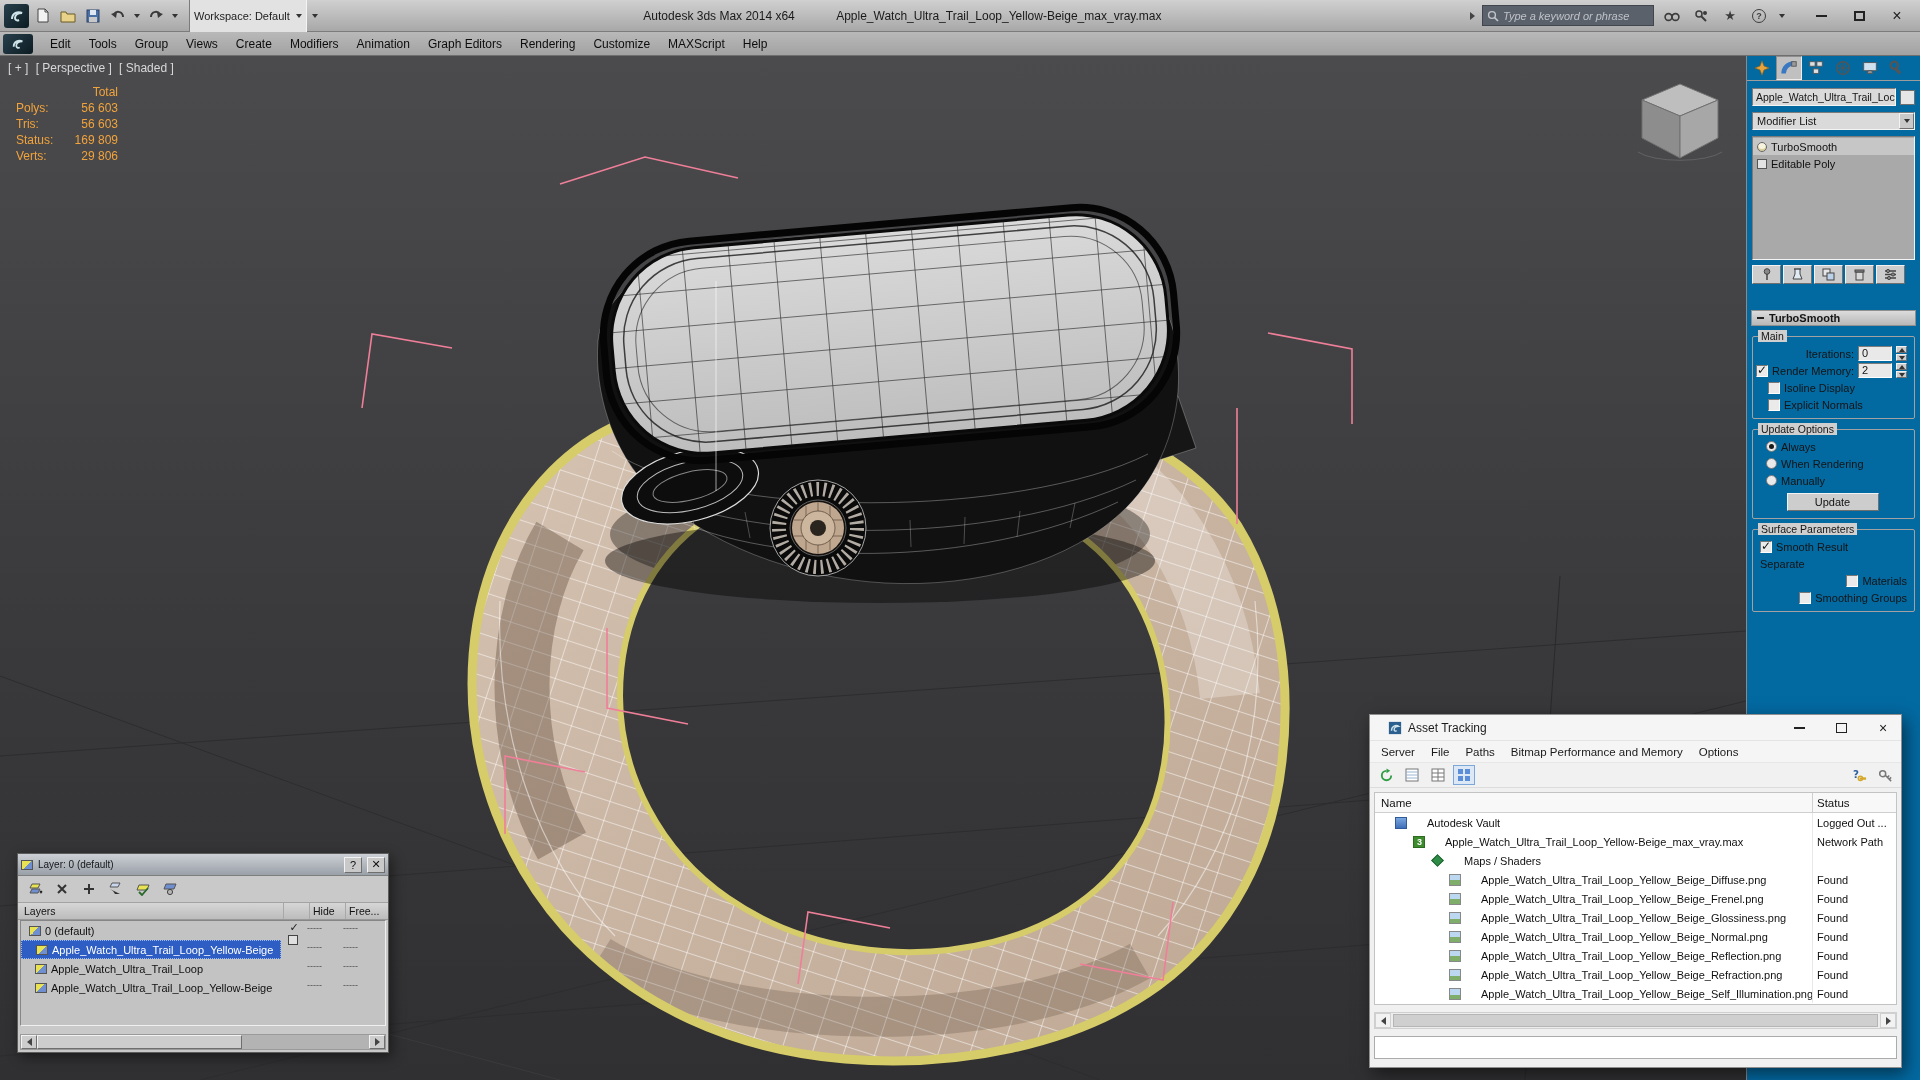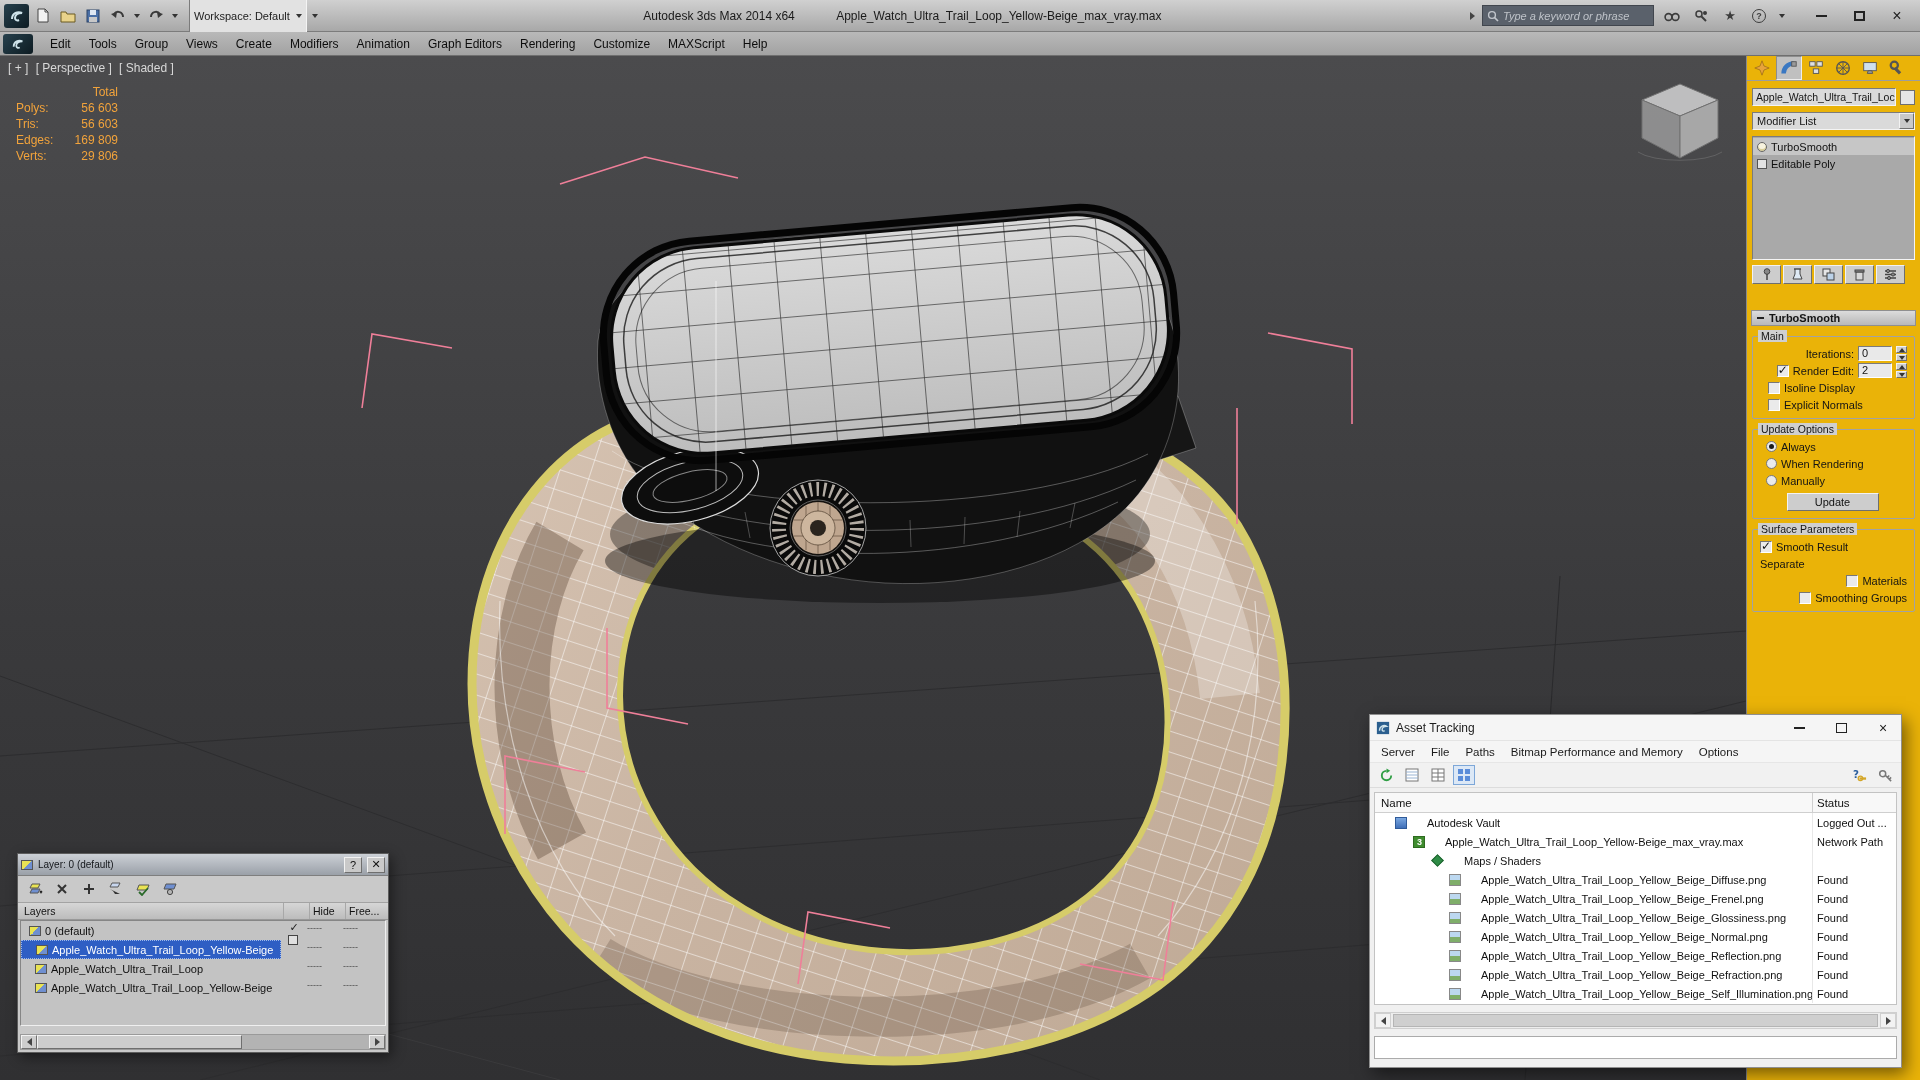--- a/index.html
+++ b/index.html
@@ -36,21 +36,21 @@
 #scene{position:absolute;inset:0}
 #vp-label{position:absolute;left:8px;top:5px;color:#d8d8d8;font-size:12px;z-index:5}
 #vp-label span{margin-right:4px;cursor:pointer}
 #vp-stats{position:absolute;left:16px;top:28px;color:#F2A33B;font-size:12px;line-height:16px;z-index:5}
 .stat-head{margin-left:44px;width:58px;text-align:right}
 .stat-row{display:flex;width:102px}
 .stat-label{width:44px}
 .stat-value{width:58px;text-align:right}
 
 
-#command-panel{position:absolute;left:1746px;top:56px;width:174px;height:1024px;background:#eab308;border-left:1px solid #8b8b8b;color:#141414;font-size:11px}
+#command-panel{position:absolute;left:1746px;top:56px;width:174px;height:1024px;background:#0369a1;border-left:1px solid #8b8b8b;color:#141414;font-size:11px}
 .cp-tabs{display:flex;height:25px;border-bottom:1px solid #9d9d9d;align-items:stretch;padding-left:2px;gap:1px}
 .cp-tab{width:26px;display:flex;align-items:center;justify-content:center;border:1px solid transparent}
 .cp-tab.active{background:#c0c0c0;border-color:#8d8d8d #ededed #ededed #8d8d8d}
 .cp-namerow{display:flex;align-items:center;gap:4px;margin:7px 5px 0 5px}
 .cp-name{flex:1;height:18px;background:#dadada;border:1px solid;border-color:#7b7b7b #f4f4f4 #f4f4f4 #7b7b7b;font-size:10.5px;line-height:16px;padding:0 3px;white-space:nowrap;overflow:hidden}
 .cp-swatch{width:15px;height:15px;background:#e6e6e6;border:1px solid #6f6f6f}
 .cp-modlist{display:flex;align-items:center;margin:6px 5px 0 5px;height:18px;background:#dadada;border:1px solid;border-color:#7b7b7b #f4f4f4 #f4f4f4 #7b7b7b;padding-left:4px}
 .cp-modlist .lbl{flex:1}
 .dd-btn{width:15px;height:16px;background:#c9c9c9;border:1px solid;border-color:#f2f2f2 #6f6f6f #6f6f6f #f2f2f2;display:flex;align-items:center;justify-content:center}
 .cp-stack{margin:6px 5px 0 5px;height:124px;background:#a9a9a9;border:1px solid;border-color:#7b7b7b #f4f4f4 #f4f4f4 #7b7b7b;overflow:hidden;padding-top:1px}
@@ -103,21 +103,21 @@
 .lw-hidecol,.lw-freecol{width:36px;color:#555}
 .lw-freecol{width:42px}
 .lw-dots::after{content:"-----";font-size:9px;letter-spacing:0;color:#4a4a4a}
 .hscroll{position:absolute;left:2px;right:2px;bottom:2px;height:16px;background:#bdbdbd;border:1px solid #9a9a9a;display:flex;align-items:center}
 .hs-arrow{width:16px;height:14px;background:#cdcdcd;border:1px solid;border-color:#f2f2f2 #6f6f6f #6f6f6f #f2f2f2;display:flex;align-items:center;justify-content:center;flex:0 0 auto}
 .hs-track{flex:1;height:14px;position:relative;background:#b3b3b3}
 .hs-thumb{position:absolute;left:0;top:0;height:14px;background:#cdcdcd;border:1px solid;border-color:#f2f2f2 #6f6f6f #6f6f6f #f2f2f2}
 
 
 #asset-window{position:absolute;left:1369px;top:714px;width:533px;height:354px;background:#f0f0f0;border:1px solid #8f8f8f;box-shadow:4px 6px 16px rgba(0,0,0,.5);font-size:11.5px;color:#111;z-index:60}
-.aw-title{height:26px;display:flex;align-items:center;padding-left:6px;gap:6px;background:#f5f5f5;border-bottom:1px solid #e4e4e4}
+.aw-title{height:26px;display:flex;align-items:center;padding-left:18px;gap:6px;background:#f5f5f5;border-bottom:1px solid #e4e4e4}
 .aw-title-text{flex:1;font-size:12px;color:#1c1c1c}
 .aw-winbtn{width:36px;height:100%;display:flex;align-items:center;justify-content:center;color:#333}
 .aw-menubar{height:21px;display:flex;align-items:center;padding-left:3px;background:#f5f5f5}
 .aw-menu{padding:0 8px;font-size:11.5px;color:#1a1a1a}
 .aw-toolbar{height:26px;display:flex;align-items:center;gap:4px;padding:0 5px;background:#f1f1f1;border-top:1px solid #e6e6e6;border-bottom:1px solid #dcdcdc}
 .aw-tool{width:22px;height:20px;display:flex;align-items:center;justify-content:center;border:1px solid transparent}
 .aw-tool.active{border-color:#7da7d8;background:#dce8f6}
 .aw-spacer{flex:1}
 .aw-table{position:absolute;left:4px;right:4px;top:77px;bottom:62px;background:#fff;border:1px solid #c3c3c3;overflow:hidden}
 .aw-thead{height:20px;display:flex;border-bottom:1px solid #cfcfcf;background:#f8f8f8;align-items:center}
@@ -376,21 +376,21 @@
     <div class="stat-head">Total</div>
     <div class="stat-row">
         <span class="stat-label">Polys:</span>
         <span class="stat-value">56 603</span>
       </div>
       <div class="stat-row">
         <span class="stat-label">Tris:</span>
         <span class="stat-value">56 603</span>
       </div>
       <div class="stat-row">
-        <span class="stat-label">Edges:</span>
+        <span class="stat-label">Status:</span>
         <span class="stat-value">169 809</span>
       </div>
       <div class="stat-row">
         <span class="stat-label">Verts:</span>
         <span class="stat-value">29 806</span>
       </div>
   </div>
 </div>
 
 <div id="command-panel">
@@ -505,21 +505,21 @@
           <span class="spin">
             <span class="tri-up"></span>
           </span>
           <span class="spin">
             <span class="tri-down"></span>
           </span>
         </span>
     </div>
     <div class="prow rt">
       <span class="cb checked"></span>
-      <span>Render Edit:</span>
+      <span>Render Memory:</span>
       <span class="num-field">2</span>
       <span class="spinner">
           <span class="spin">
             <span class="tri-up"></span>
           </span>
           <span class="spin">
             <span class="tri-down"></span>
           </span>
         </span>
     </div>

